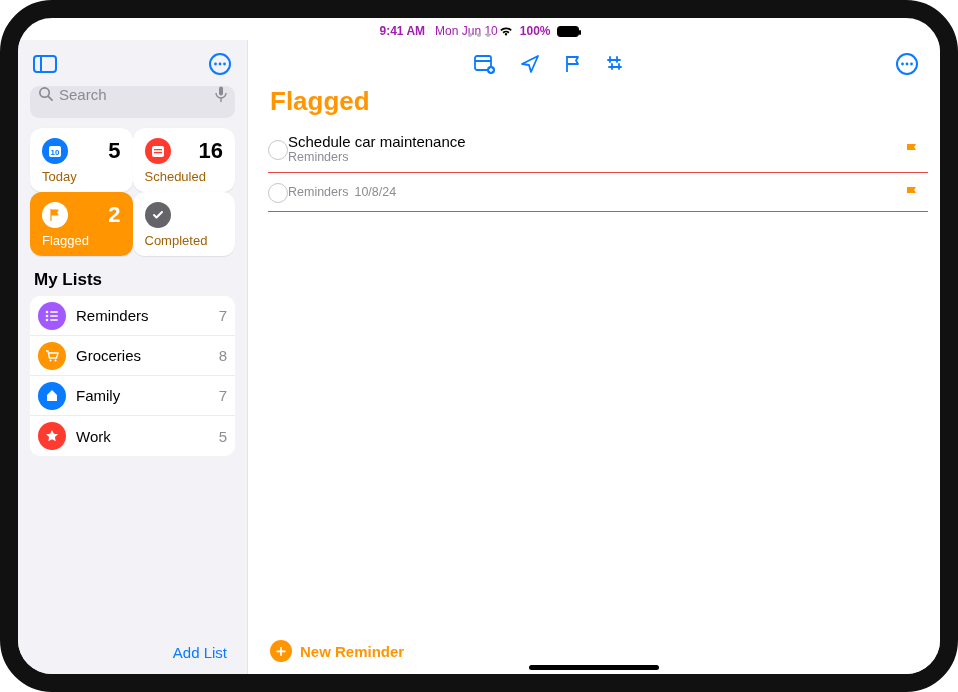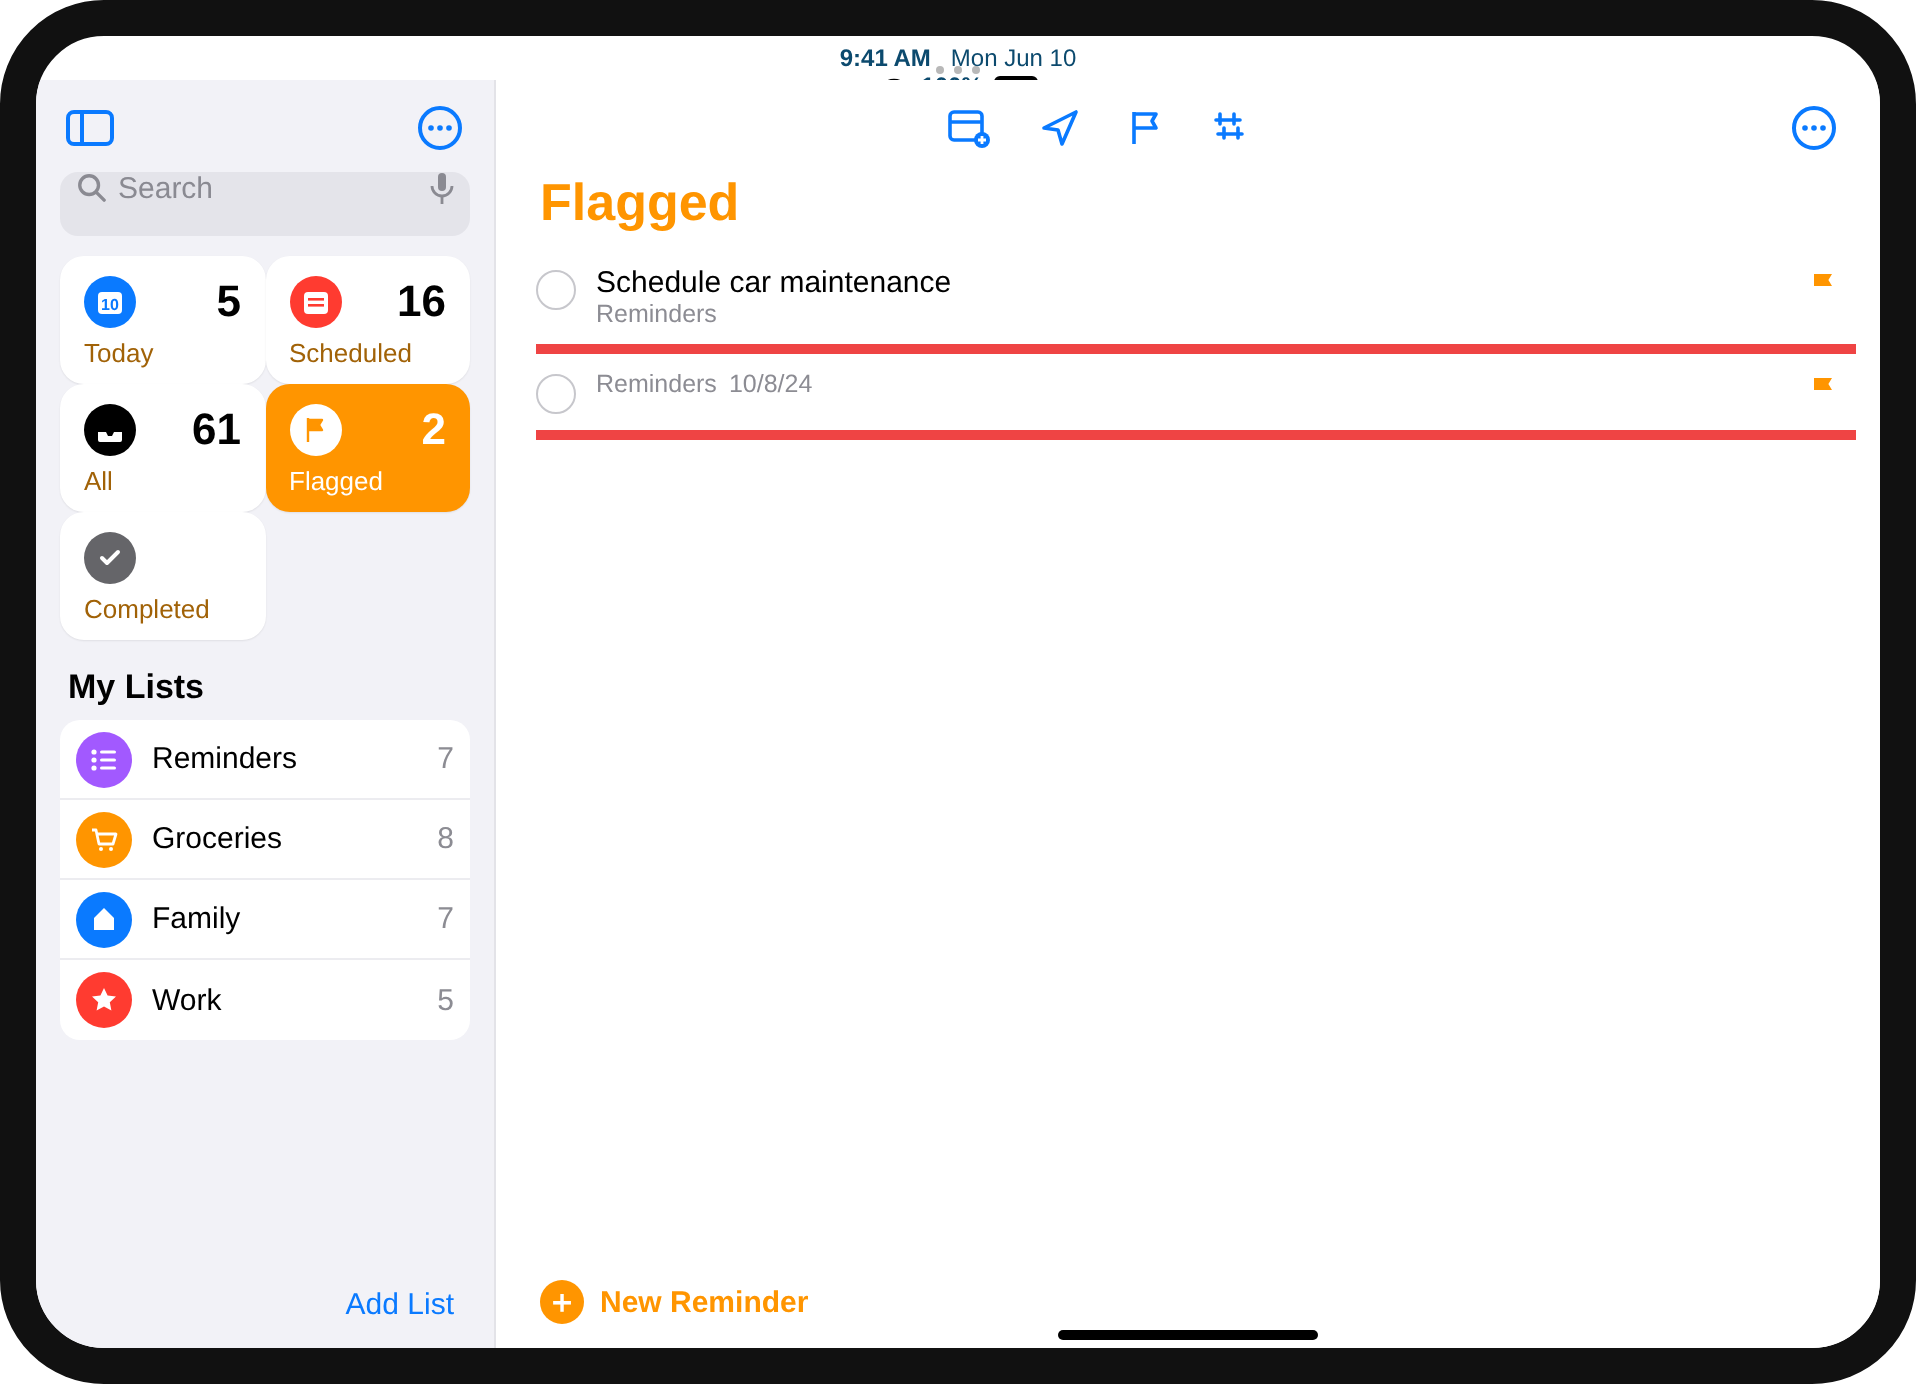--- a/index.html
+++ b/index.html
@@ -10,23 +10,23 @@
     border-radius: 52px;
     background:#fff;
     position: relative;
     overflow: hidden;
   }
   .screen { width:100%; height:100%; display:flex; flex-direction:column; }
 
   
   .status-bar {
     height: 22px;
-    display:flex; align-items:center; justify-content:space-between;
+    display:flex; align-items:center; justify-content:center;
     padding: 4px 18px 0 18px;
-    font-size:12px; font-weight:600; color:#0c4a6e;flex-direction:column;
+    font-size:12px; font-weight:600; color:#a21caf;
   }
   .status-left { display:flex; gap:10px; align-items:baseline;}
   .status-right { display:flex; gap:6px; align-items:center; font-size:12px;}
   .battery { width:22px; height:11px; border:1px solid #000; border-radius:3px; position:relative; }
   .battery::after{content:""; position:absolute; right:-3px; top:3px; width:2px; height:5px; background:#000; border-radius:1px;}
   .battery .fill{ background:#000; width:100%; height:100%; border-radius:1px;}
   .multitask-dots { display:flex; justify-content:center; gap:5px; height:10px; align-items:center;}
   .multitask-dots span{ width:4px; height:4px; background:#b8b8b8; border-radius:50%; }
 
   
@@ -93,23 +93,23 @@
     display:flex; align-items:center; justify-content:space-between;
     padding: 10px 18px 4px 18px;
     height:42px;
   }
   .main-toolbar .tools { display:flex; gap:24px; color:#0a7aff; margin: 0 auto; transform:translateX(50px);}
   .main-title {
     font-size:26px; font-weight:700; color:#ff9500; padding: 4px 22px 8px 22px;
   }
   .rem-list { padding: 0 12px 0 20px;}
   .rem-item {
-    display:flex; align-items:flex-start; gap:10px;
+    display:flex; align-items:center; 
     padding: 8px 2px 8px 0;
-    border-bottom:5px solid #ef4444;
+    border-bottom:1px solid #ef4444;
   }
   .rem-checkbox {
     width:20px; height:20px; border:1.5px solid #c7c7cc; border-radius:50%;
     margin-top:2px; flex-shrink:0;
   }
   .rem-body { flex:1; display:flex; flex-direction:column; gap:0;}
   .rem-title { font-size:15px; color:#000;}
   .rem-sub { font-size:12.5px; color:#8c8c93; display:flex; gap:6px;}
   .rem-flag { color:#ff9500; font-size:15px; padding-top:2px; padding-right:6px;}
 
@@ -207,31 +207,20 @@
                     <rect x="1" y="2" width="12" height="11" rx="2" fill="#fff"></rect>
                     <rect x="3" y="5" width="8" height="1.3" fill="#ff3b30"></rect>
                     <rect x="3" y="8" width="8" height="1.3" fill="#ff3b30"></rect>
                   </svg>
               </div>
               <span class="smart-count">16</span>
             </div>
             <span class="smart-label">Scheduled</span>
           </div>
 
-          <div class="smart-card">
-            <div class="smart-top">
-              <div class="smart-icon" style="background:#000">
-                <svg width="14" height="12" viewBox="0 0 14 12">
-                    <path d="M1 7h4l1 2h2l1-2h4v4a1 1 0 01-1 1H2a1 1 0 01-1-1V7z" fill="#fff"></path>
-                  </svg>
-              </div>
-              <span class="smart-count">61</span>
-            </div>
-            <span class="smart-label">All</span>
-          </div>
 
           <div class="smart-card selected">
             <div class="smart-top">
               <div class="smart-icon" style="background:#fff; color:#ff9500;">
                 <svg width="14" height="14" viewBox="0 0 14 14">
                     <path d="M3 1v12M3 2h7l-1.5 2.5L10 7H3" fill="#ff9500" stroke="#ff9500" stroke-width="1.2" stroke-linejoin="round"></path>
                   </svg>
               </div>
               <span class="smart-count">2</span>
             </div>

